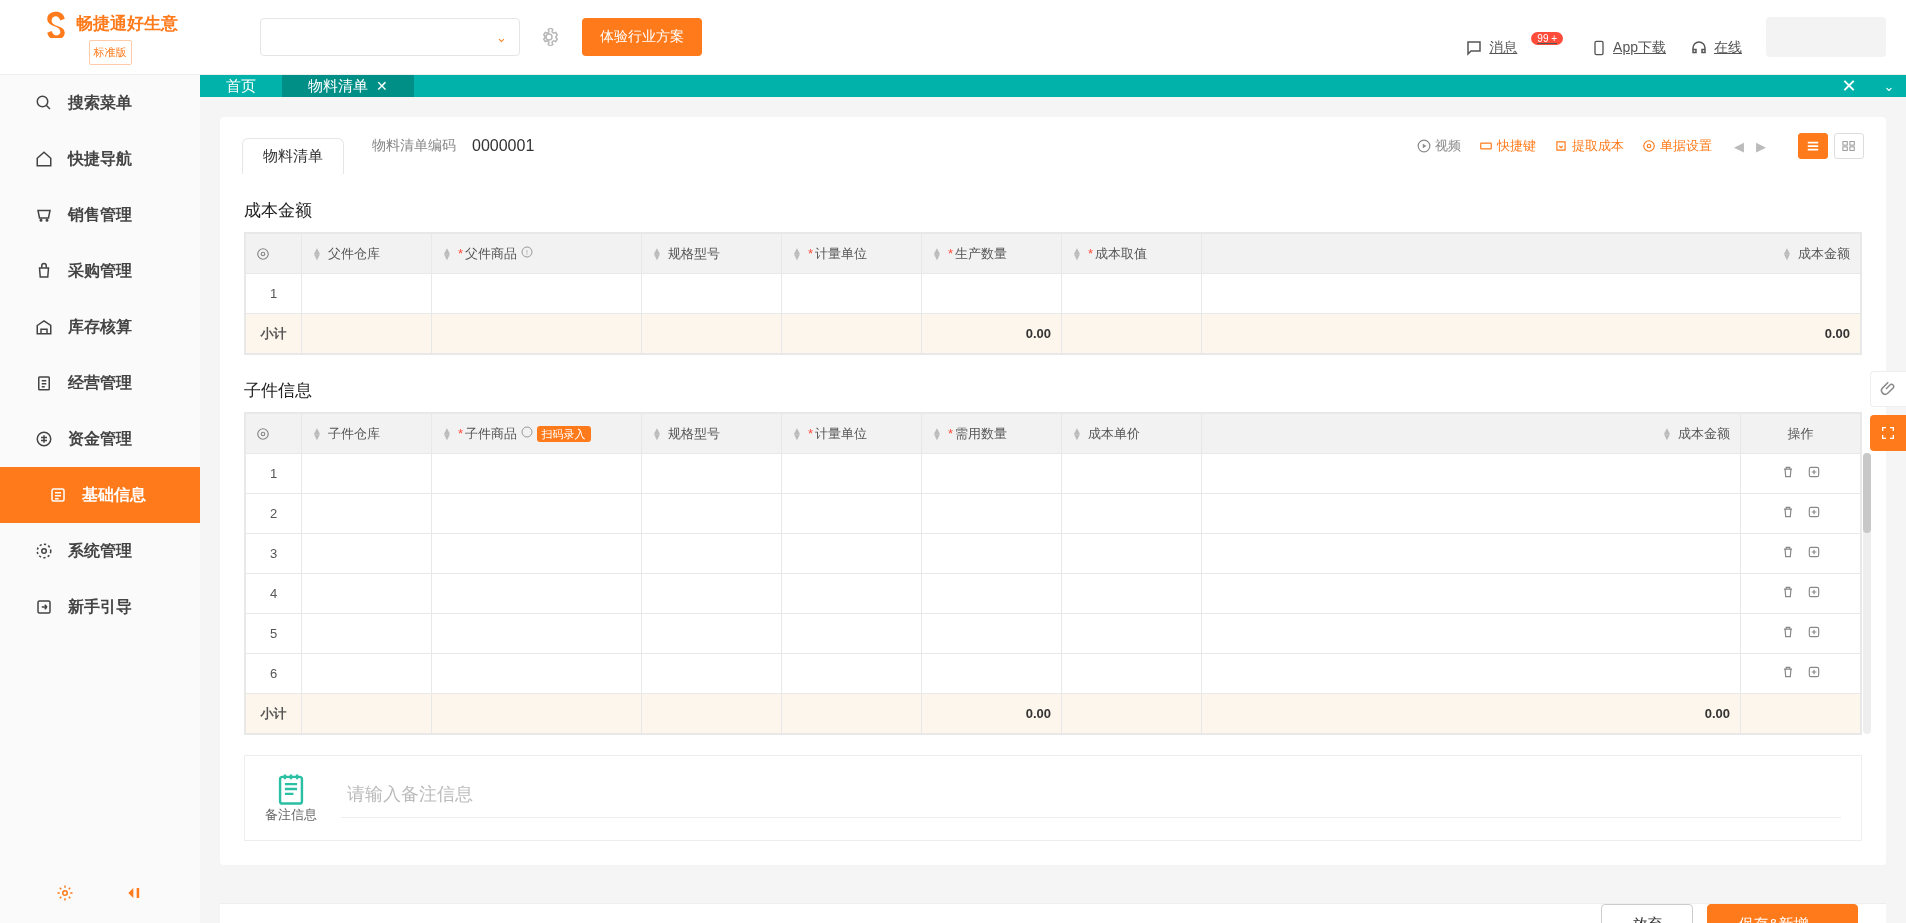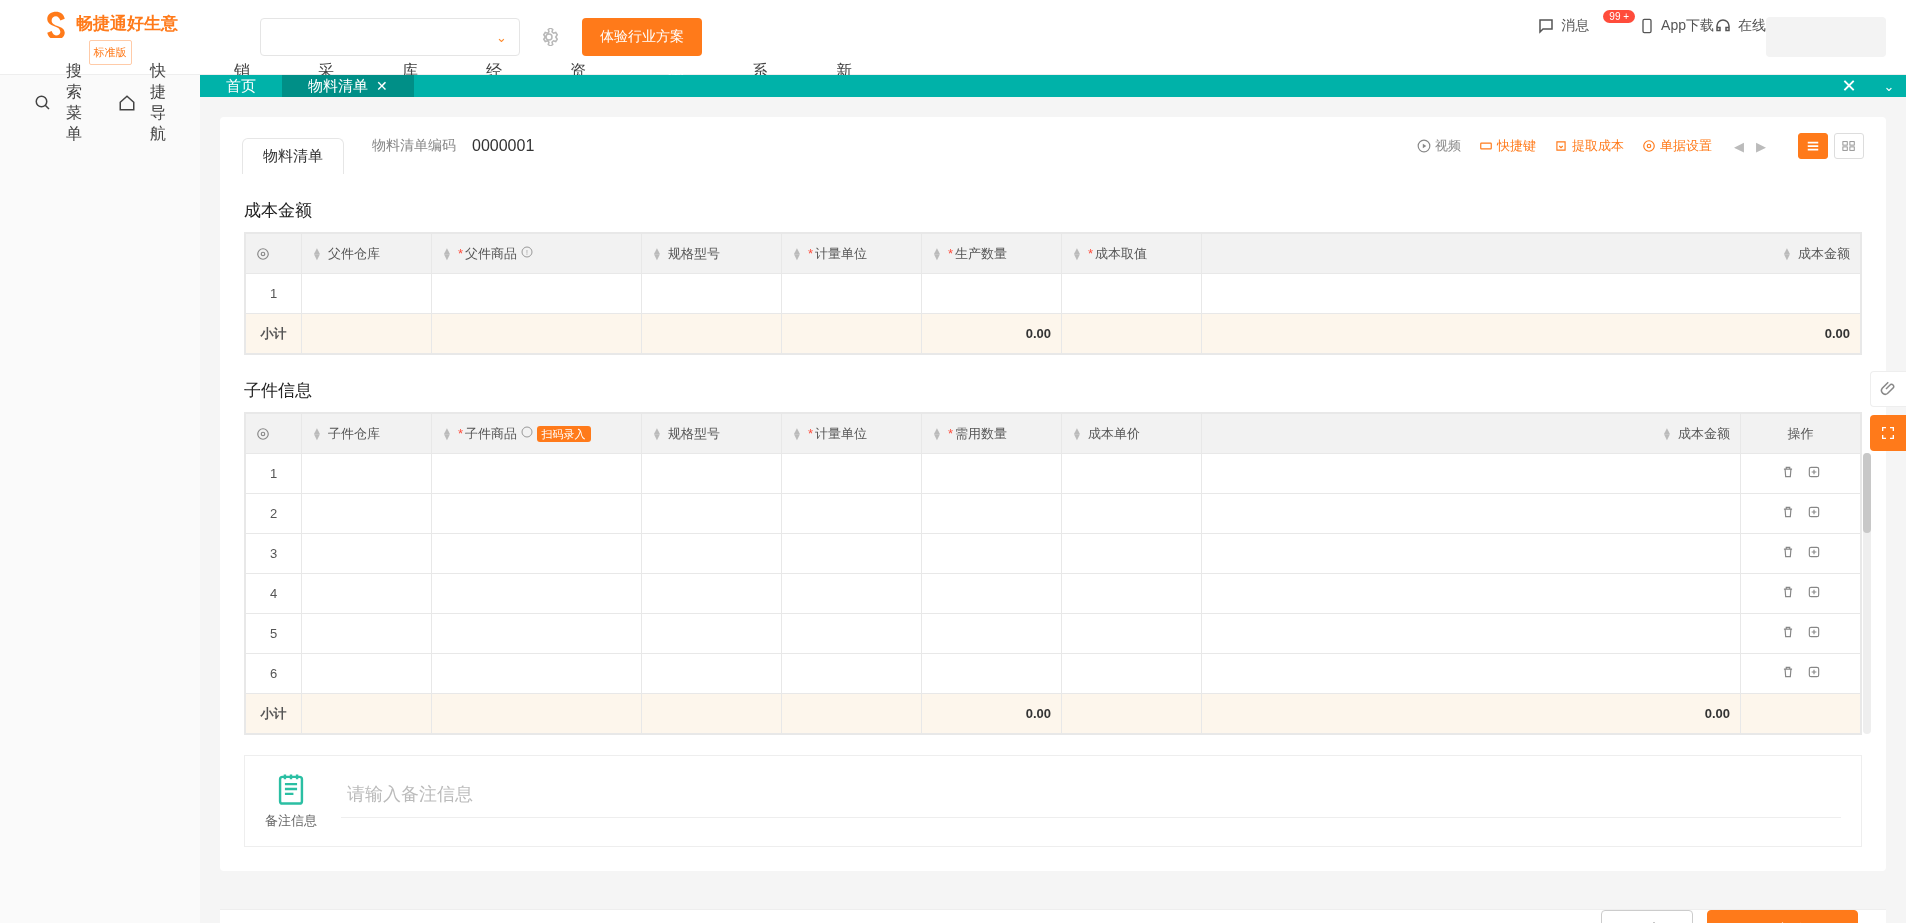--- a/index.html
+++ b/index.html
@@ -9,28 +9,28 @@
 .header { height: 75px; display: flex; align-items: center; padding: 0 20px; border-bottom: 1px solid #eee; }
 .logo-block { width: 180px; display: flex; flex-direction: column; align-items: center; }
 .logo-row { display: flex; align-items: center; gap: 6px; }
 .logo-mark { width: 28px; height: 28px; }
 .logo-text { font-size: 17px; font-weight: 600; color: #ff7a1a; }
 .logo-sub { font-size: 11px; color: #ff7a1a; border: 1px solid #ffcba8; padding: 4px 4px; border-radius: 2px; margin-top: 2px; }
 .company-select { width: 260px; height: 38px; border: 1px solid #e5e5e5; border-radius: 4px; display: flex; align-items: center; justify-content: flex-end; padding: 0 12px; margin-left: 60px; color: #999; }
 .company-select .chev { color: #ff8b2e; }
 .gear-btn { width: 30px; height: 30px; margin-left: 14px; display: flex; align-items: center; justify-content: center; color: #888; cursor: pointer; }
 .cta-btn { margin-left: 18px; background: #ff7a1a; color: #fff; border: none; padding: 10px 18px; border-radius: 4px; font-size: 14px; cursor: pointer; }
-.header-right { margin-left: auto; display: flex; align-items: flex-start; color: #555; }
+.header-right { margin-left: auto; display: flex; align-items: flex-end; gap: 24px; color: #555; text-decoration: underline; }
 .hr-item { display: flex; align-items: center; gap: 6px; cursor: pointer; font-size: 14px; }
 .badge { background: #ff4c3b; color: #fff; font-size: 10px; padding: 1px 6px; border-radius: 8px; position: relative; top: -10px; left: -4px; margin-left: 12px; }
 .avatar-block { width: 120px; height: 40px; background: #f3f3f3; border-radius: 4px; }
 
 
 .shell { display: flex; height: calc(923px - 75px); }
-.sidebar { width: 200px; background: #fafafa; display: flex; flex-direction: row; }
+.sidebar { width: 200px; background: #fafafa; display: flex; flex-direction: column; font-weight: bold; }
 .side-item { height: 56px; display: flex; align-items: center; gap: 14px; padding-left: 34px; font-size: 16px; color: #444; cursor: pointer; }
 .side-item.active { background: #ff7a1a; color: #fff; padding-left: 48px; }
 .side-item .icon { width: 20px; height: 20px; display: flex; align-items: center; justify-content: center; }
 .sidebar-footer { margin-top: auto; height: 60px; display: flex; align-items: center; justify-content: space-around; padding: 0 30px; color: #ff7a1a; }
 .sidebar-footer .fbtn { cursor: pointer; font-size: 18px; }
 
 .main { flex: 1; display: flex; flex-direction: column; background: #f5f5f5; position: relative; }
 
 
 .tabbar { height: 46px; background: #00b2a9; display: flex; align-items: stretch; color: #fff; }
@@ -74,21 +74,21 @@
 .tbl td.ops .op { cursor: pointer; margin: 0 6px; display: inline-block; }
 .tbl td.ops .op svg { vertical-align: middle; }
 .tbl td.num { text-align: right; }
 .scan-badge { background: #ff7a1a; color: #fff; font-size: 11px; padding: 2px 5px; border-radius: 3px; margin-left: 4px; }
 .child-tbl-wrap { position: relative; }
 .vscroll { position: absolute; right: -10px; top: 40px; bottom: 0; width: 8px; background: #eee; border-radius: 4px; }
 .vscroll .thumb { position: absolute; top: 0; left: 0; right: 0; height: 80px; background: #c8c8c8; border-radius: 4px; }
 
 
 .remark-card { margin: 20px 24px 0; background: #fff; display: flex; align-items: flex-start; gap: 24px; padding: 16px 20px; border: 1px solid #eee; }
-.remark-icon { display: flex; flex-direction: column; align-items: center; gap: 6px; color: #666; font-family: Liberation Mono, monospace; }
+.remark-icon { display: flex; flex-direction: column; align-items: center; color: #666; font-family: Liberation Mono, monospace; }
 .remark-icon .ic { width: 30px; height: 34px; }
 .remark-input { flex: 1; border: none; outline: none; font-size: 18px; padding: 12px 6px; color: #333; border-bottom: 1px solid #eee; }
 .remark-input::placeholder { color: #bbb; }
 
 
 .footer { height: 70px; background: #fff; display: flex; align-items: center; justify-content: flex-end; padding: 0 28px; gap: 14px; margin: 18px 20px 0; border-top: 1px solid #eee; }
 .btn { padding: 10px 30px; font-size: 15px; border-radius: 4px; cursor: pointer; }
 .btn.secondary { background: #fff; border: 1px solid #ccc; color: #333; }
 .btn.primary { background: #ff7a1a; border: 1px solid #ff7a1a; color: #fff; display: flex; align-items: center; gap: 6px; }
 

